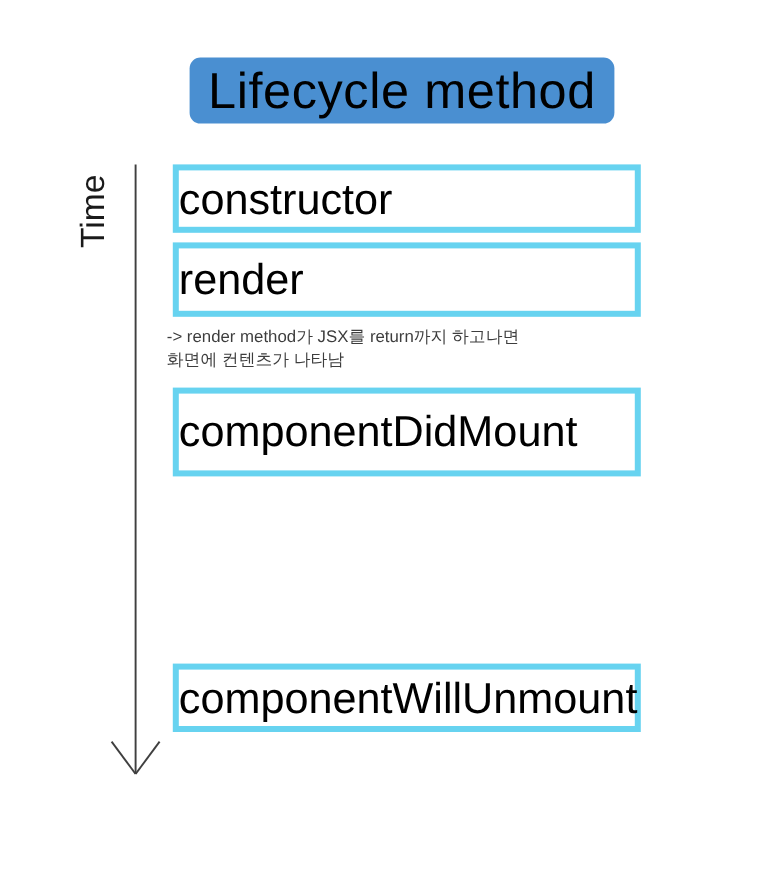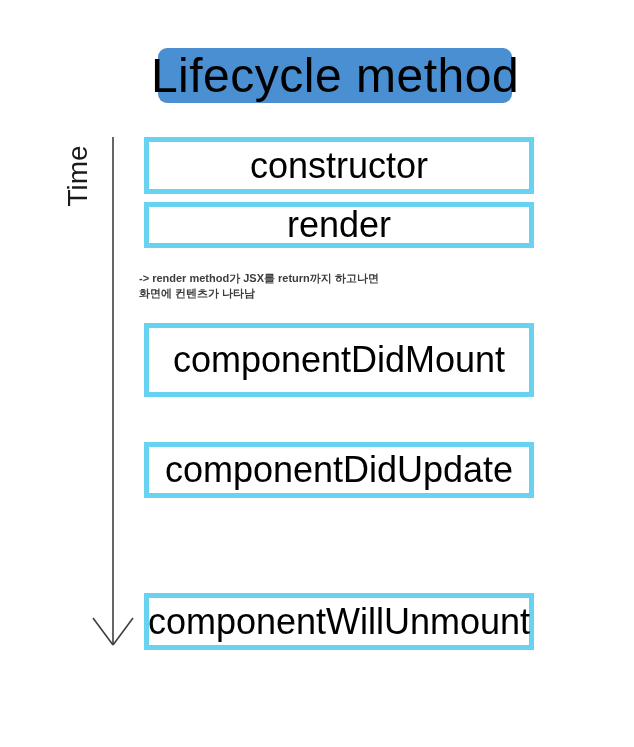--- a/index.html
+++ b/index.html
@@ -10,21 +10,21 @@
     overflow: hidden;
     font-family: "Liberation Sans", sans-serif;
   }
   .title-banner {
     position: absolute;
     left: 158px; top: 48px;
     width: 354px; height: 55px;
     background: var(--title_bg, #4a8fd1);
     border-radius: 9px;
     display: flex; align-items: center; justify-content: center;
-    font-size: 48px;
+    font-size: 42px;
     color: #000000;
     letter-spacing: 0.5px;
     white-space: nowrap;
   }
   .time-label {
     position: absolute;
     left: 18px; top: 160px;
     width: 120px; height: 32px;
     transform: rotate(-90deg);
     text-align: center;
@@ -37,39 +37,38 @@
     left: 85px; top: 130px;
     width: 60px; height: 530px;
   }
   .method-box {
     position: absolute;
     left: 144px;
     width: 390px;
     box-sizing: border-box;
     border: 5px solid var(--box_border, #67d3f0);
     background: #ffffff;
-    display: flex; align-items: center; justify-content: center;
+    display: flex; align-items: center; 
     font-size: 36px;
     color: #000000;
     white-space: nowrap;
   }
   .box-constructor          { top: 137px; height: 57px; }
-  .box-render               { top: 202px; height: 46px; }
+  .box-render               { top: 202px; height: 62px; }
   .box-component-did-mount  { top: 323px; height: 74px; }
   .box-component-did-update { top: 442px; height: 56px; }
-  .box-component-will-unmount { top: 553px; height: 57px; margin-top: 40px; }
+  .box-component-will-unmount { top: 553px; height: 57px; }
   .note {
     position: absolute;
     left: 139px;
     width: 412px;
-    font-size: 11px;
+    font-size: 14px;
     line-height: 1.35;
     color: var(--note_text, #3d3d3d);
     white-space: pre-line;
-    font-weight: bold;
   }
   .note-1 { top: 271px; }
   .note-2 { top: 389px; }
   .note-3 { top: 505px; }
 </style>
 </head>
 <body>
 
 <div id="canvas">
 
@@ -94,22 +93,19 @@
   </div>
 
   <div class="note note-1">-&gt; render method가 JSX를 return까지 하고나면
 화면에 컨텐츠가 나타남</div>
 
   <div class="method-box box-component-did-mount">
     <span>componentDidMount</span>
   </div>
 
 
-  <div class="method-box box-component-did-update">
-    <span>componentDidUpdate</span>
-  </div>
 
 
   <div class="method-box box-component-will-unmount">
     <span>componentWillUnmount</span>
   </div>
 
 </div>
 
 </body></html>

